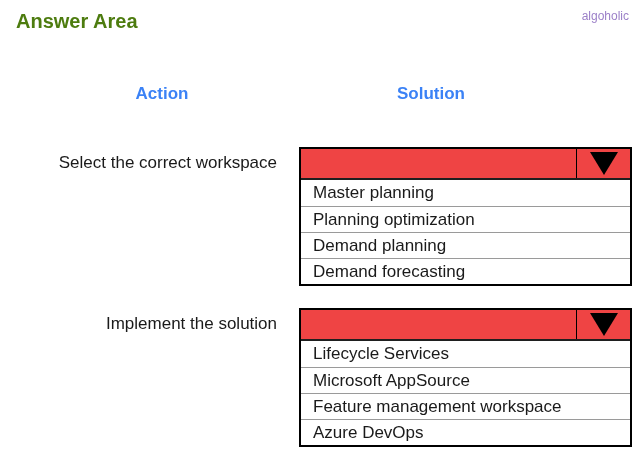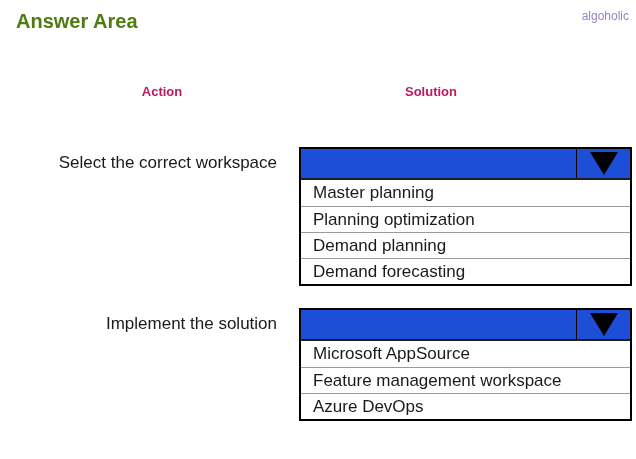--- a/index.html
+++ b/index.html
@@ -28,23 +28,23 @@
     position: absolute;
     right: 7px;
     top: 9px;
     font-size: 12px;
     color: #9c80c8;
     white-space: nowrap;
   }
   .col-header {
     position: absolute;
     transform: translateX(-50%);
-    font-size: 13px;
+    font-size: 17px;
     font-weight: bold;
-    color: #be185d;
+    color: #3b82f6;
     white-space: nowrap;
   }
   #action-header { left: 162px; top: 84px; }
   #solution-header { left: 431px; top: 84px; }
 
   .action-label {
     position: absolute;
     right: 359px;
     font-size: 17px;
     color: #1a1a1a;
@@ -52,21 +52,21 @@
   }
   #action-label-1 { top: 153px; }
   #action-label-2 { top: 314px; }
 
   .dropdown {
     position: absolute;
     left: 299px;
     width: 333px;
     box-sizing: border-box;
     border: 2px solid #000000;
-    background: #1d4ed8;
+    background: #ef4444;
   }
   #dropdown-1 { top: 147px; }
   #dropdown-2 { top: 308px; }
 
   .select-box {
     display: flex;
     height: 29px;
     border-bottom: 2px solid #1f1f1f;
     cursor: pointer;
   }
@@ -142,17 +142,18 @@
 <div id="action-label-2" class="action-label">Implement the solution</div>
 
 <div id="dropdown-2" class="dropdown">
   <div class="select-box">
     <span class="select-value"></span>
     <span class="arrow-cell">
       <span class="triangle-down"></span>
     </span>
   </div>
   <div class="options">
+    <div class="option">Lifecycle Services</div>
     <div class="option">Microsoft AppSource</div>
     <div class="option">Feature management workspace</div>
     <div class="option">Azure DevOps</div>
   </div>
 </div>
 
 </body></html>

